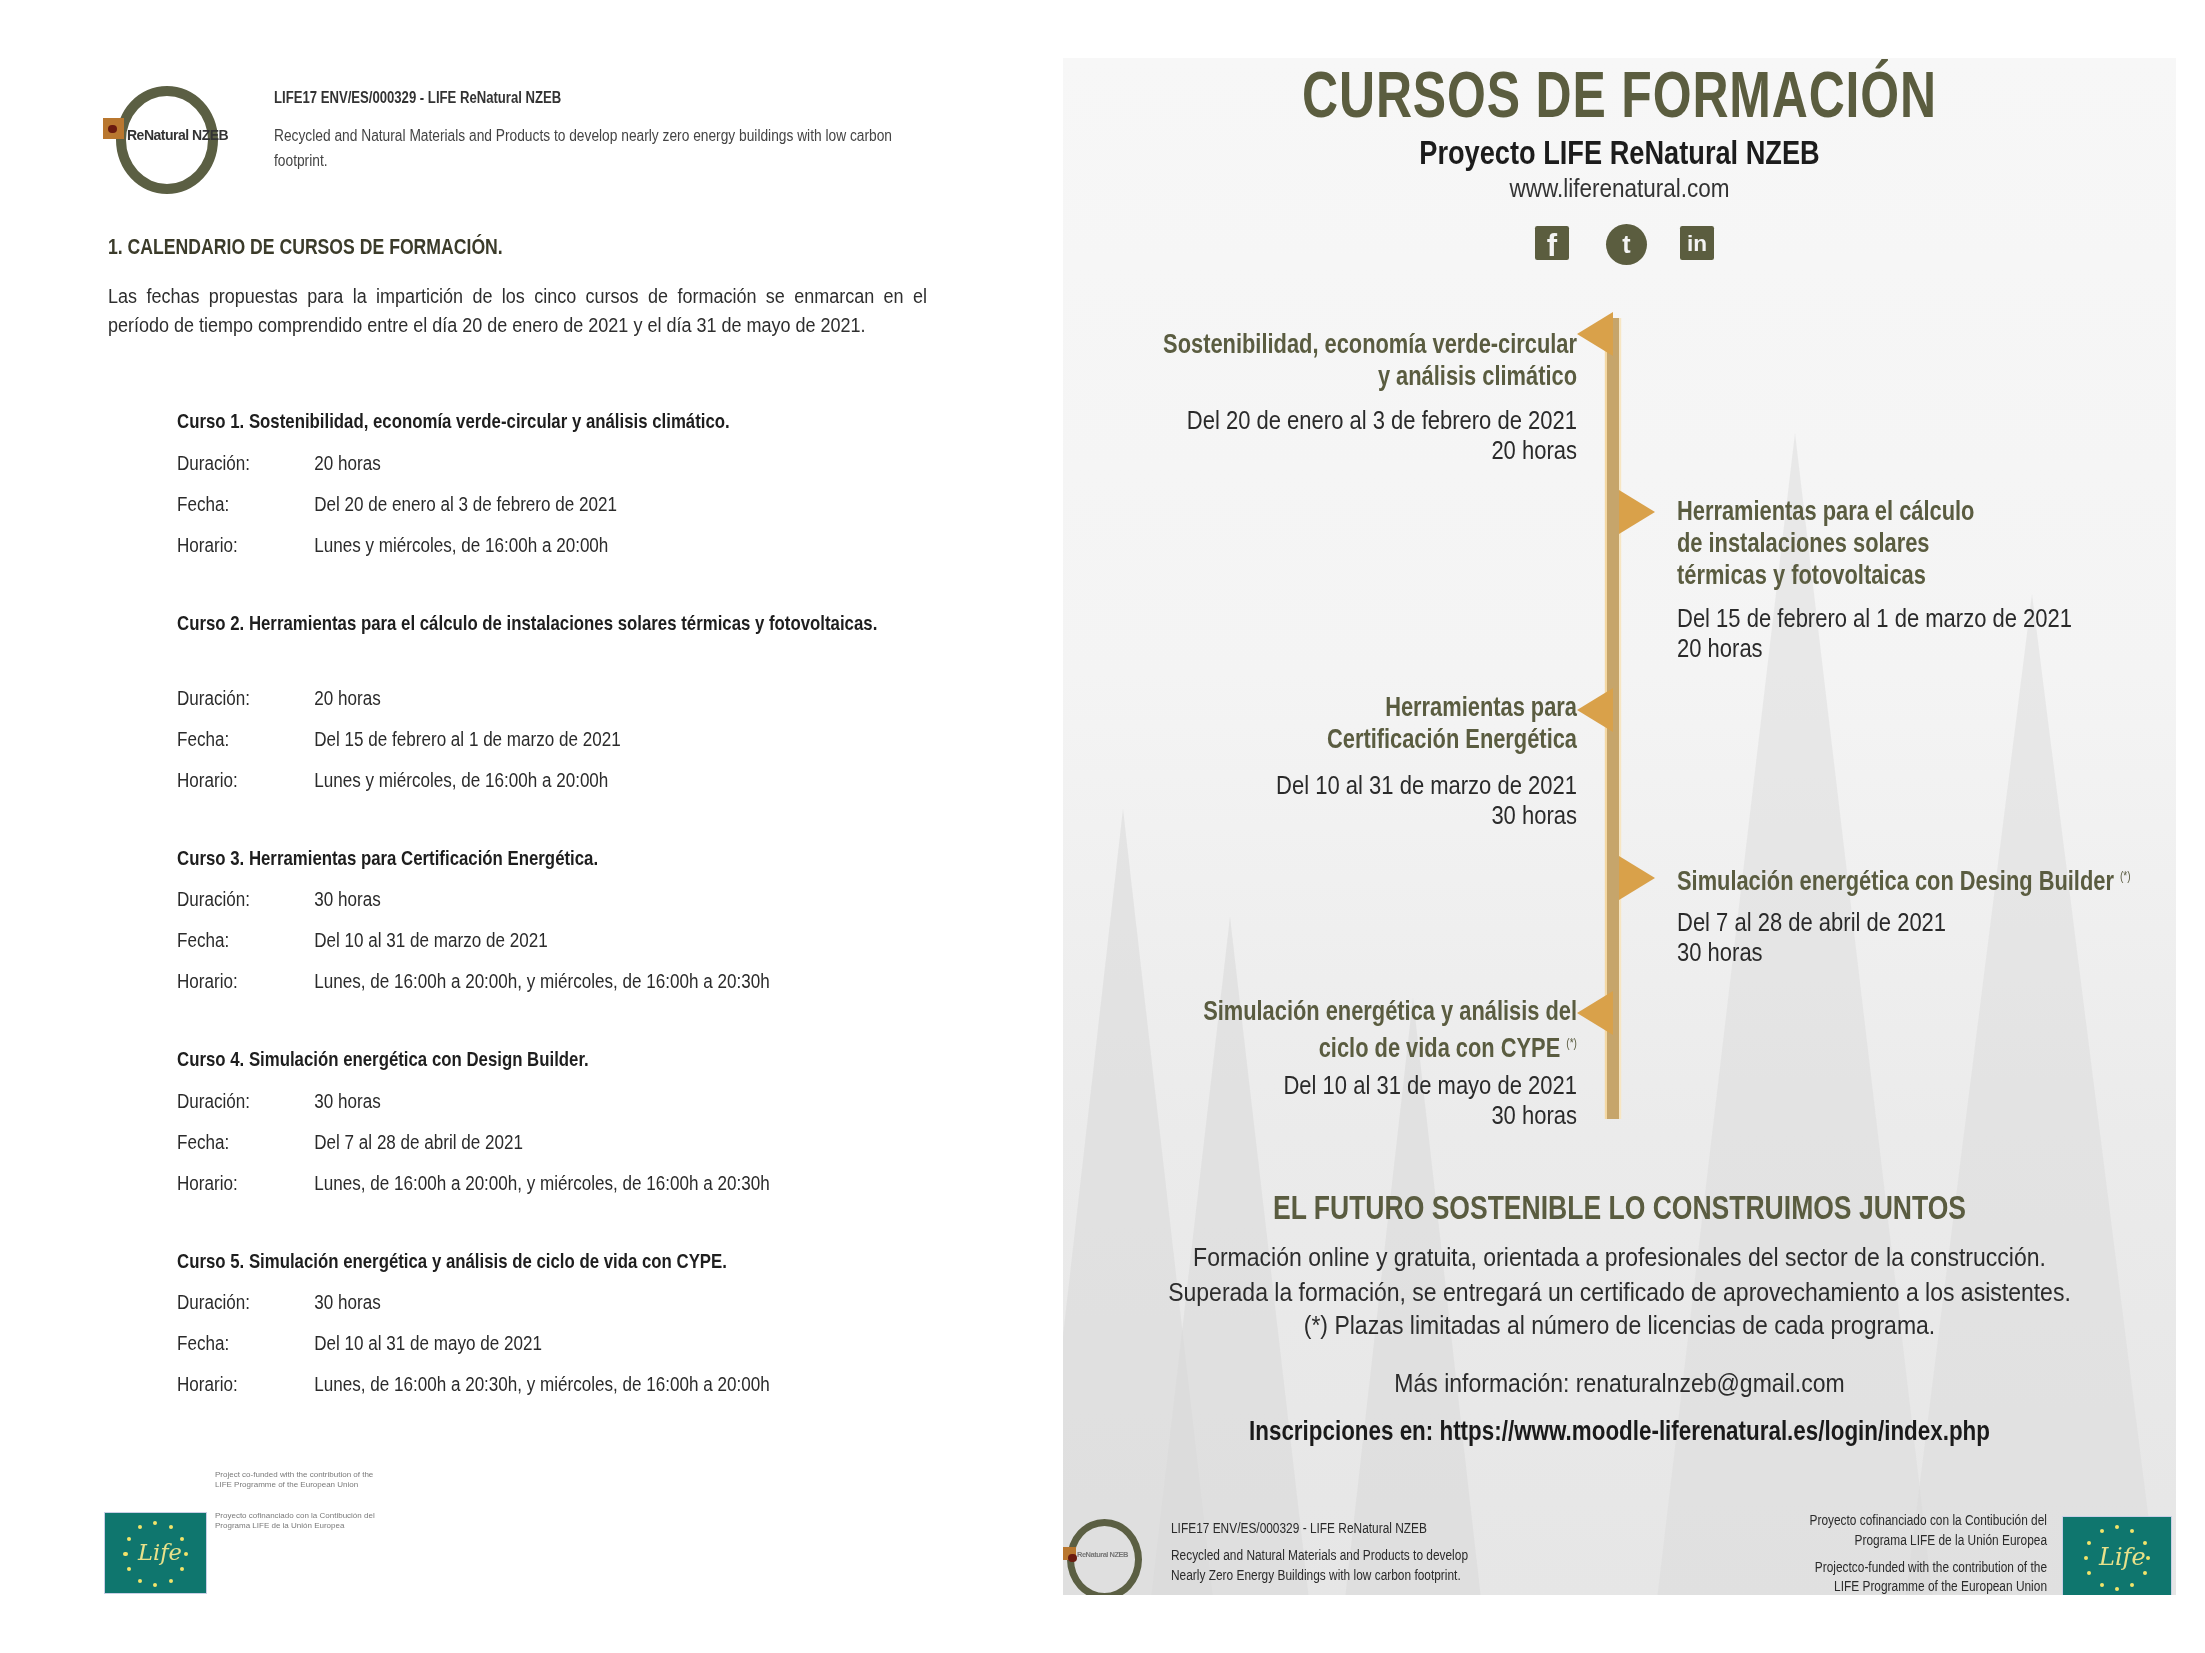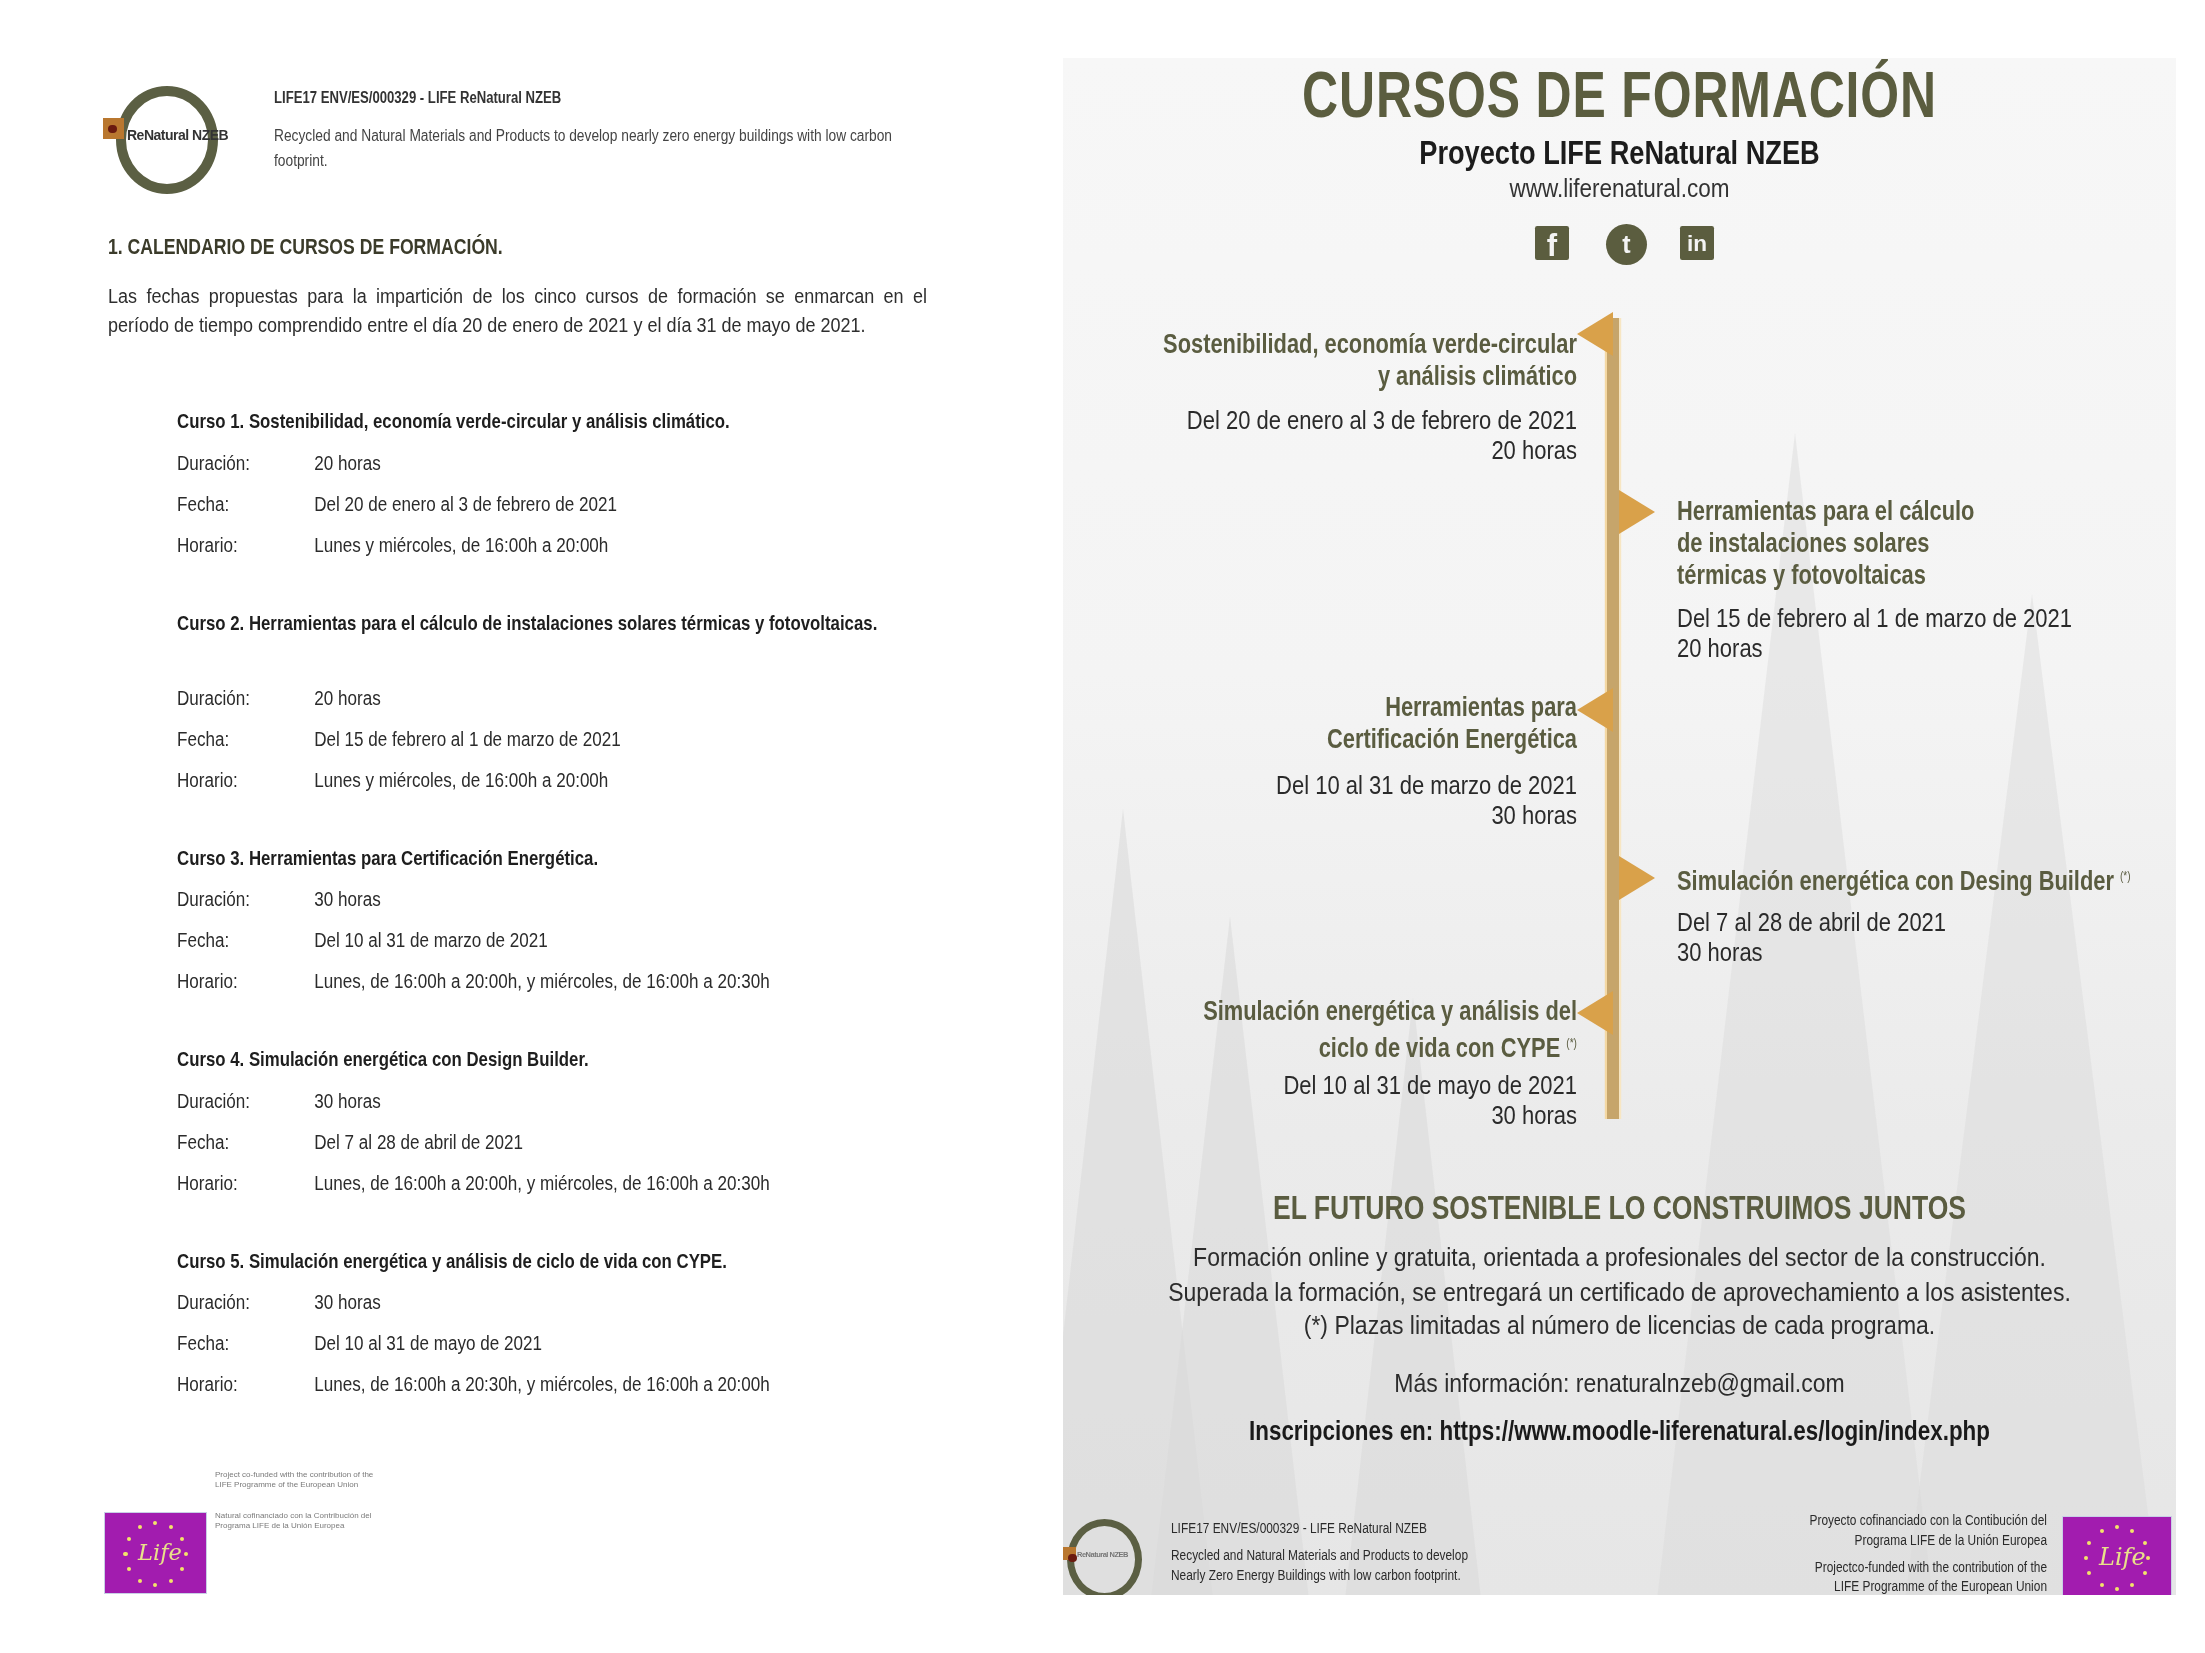--- a/index.html
+++ b/index.html
@@ -12,21 +12,21 @@
   .logo-word { position:absolute; font-size:14px; font-weight:bold; color:#333; letter-spacing:-0.5px; white-space:nowrap; }
   .house { position:absolute; width:20.5px; height:20.5px; background:#b9772f; }
   .house:after { content:""; position:absolute; left:5.4px; top:6.5px; width:8.6px; height:8.6px; background:#6a1a0f; border-radius:50%; }
   .hdr-code { font-size:16px; font-weight:bold; color:#333; transform:scaleX(0.82); transform-origin:left; white-space:nowrap; }
   .hdr-desc { font-size:16px; color:#444; line-height:25px; transform:scaleX(0.86); transform-origin:left; width:748px; }
   .sec-title { font-size:21.5px; font-weight:bold; color:#3b3b2a; transform:scaleX(0.82); transform-origin:left; white-space:nowrap; }
   .intro { font-size:20px; line-height:29px; color:#2e2e2e; width:818px; text-align:justify; transform:scaleX(0.9); transform-origin:left; }
   .course-title { font-size:21px; font-weight:bold; color:#1e1e1e; transform:scaleX(0.8); transform-origin:left; width:1007px; line-height:32px; }
   .row { position:absolute; font-size:19.4px; color:#2b2b2b; white-space:nowrap; transform:scaleX(0.88); transform-origin:left; }
   .row .lbl { display:inline-block; width:156px; }
-  .eu-flag { position:absolute; background:#a21caf; border:1.1px solid #c9cfe6; }
+  .eu-flag { position:absolute; background:#0f766e; border:1.1px solid #c9cfe6; }
   .eu-flag .star { position:absolute; width:4.3px; height:4.3px; background:#f3e46a; border-radius:50%; }
   .eu-flag .life { position:absolute; font-family:"DejaVu Serif", serif; font-style:italic; color:#e9e18a; }
   .eu-small { font-size:8px; color:#7a7a7a; line-height:10.2px; }
   
   .poster { position:absolute; left:1063px; top:58px; width:1113px; height:1537px; overflow:hidden;
             background:linear-gradient(180deg,#f7f7f7 0%,#f4f4f4 40%,#ebebeb 70%,#e6e6e6 100%); }
   .tree { position:absolute; bottom:-21.5px; width:0; height:0; border-left:solid transparent; border-right:solid transparent; border-bottom:solid #d9d9d9; opacity:.55; }
   .p-title { position:absolute; left:0; width:100%; text-align:center; font-size:64px; font-weight:bold; color:#5b5d3f;
              transform:scaleX(0.78); letter-spacing:1.1px; }
   .p-sub { position:absolute; left:0; width:100%; text-align:center; font-size:34px; font-weight:bold; color:#1c1c1c; transform:scaleX(0.8); }
@@ -106,21 +106,21 @@
       <span class="star" style="left:75px;top:54px;"></span>
       <span class="star" style="left:64px;top:66px;"></span>
     <span class="star" style="left:48px;top:70px;"></span>
       <span class="star" style="left:33px;top:66px;"></span>
       <span class="star" style="left:21.5px;top:54px;"></span>
     <span class="star" style="left:18.3px;top:39px;"></span>
       <span class="star" style="left:21.5px;top:24px;"></span>
       <span class="star" style="left:33px;top:12px;"></span>
     <span class="life" style="left:33px;top:26px;font-size:22.6px;">Life</span>
   </div>
-  <div class="abs eu-small" style="left:215px;top:1511px;width:172px;">Natural cofinanciado con la Contribución del Programa LIFE de la Unión Europea</div>
+  <div class="abs eu-small" style="left:215px;top:1511px;width:172px;">Proyecto cofinanciado con la Contibución del Programa LIFE de la Unión Europea</div>
   <div class="abs eu-small" style="left:215px;top:1470px;width:172px;">Project co-funded with the contribution of the LIFE Programme of the European Union</div>
 </div>
 
 <div class="poster">
 
   <div>
     <div class="tree" style="left:-32px;border-left-width:92px;border-right-width:92px;border-bottom-width:808px;"></div>
     <div class="tree" style="left:86px;border-left-width:81px;border-right-width:81px;border-bottom-width:700px;"></div>
     <div class="tree" style="left:280px;border-left-width:70px;border-right-width:70px;border-bottom-width:619px;"></div>
     <div class="tree" style="left:592px;border-left-width:140px;border-right-width:140px;border-bottom-width:1184px;opacity:.45;"></div>

